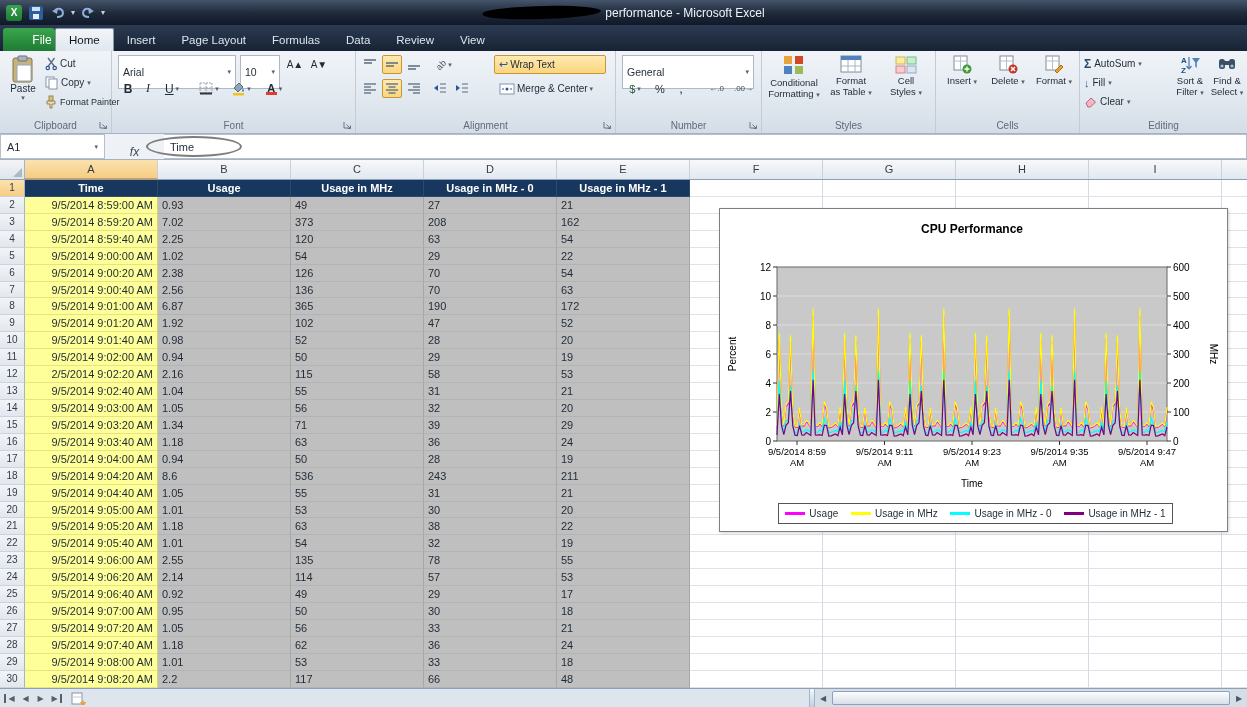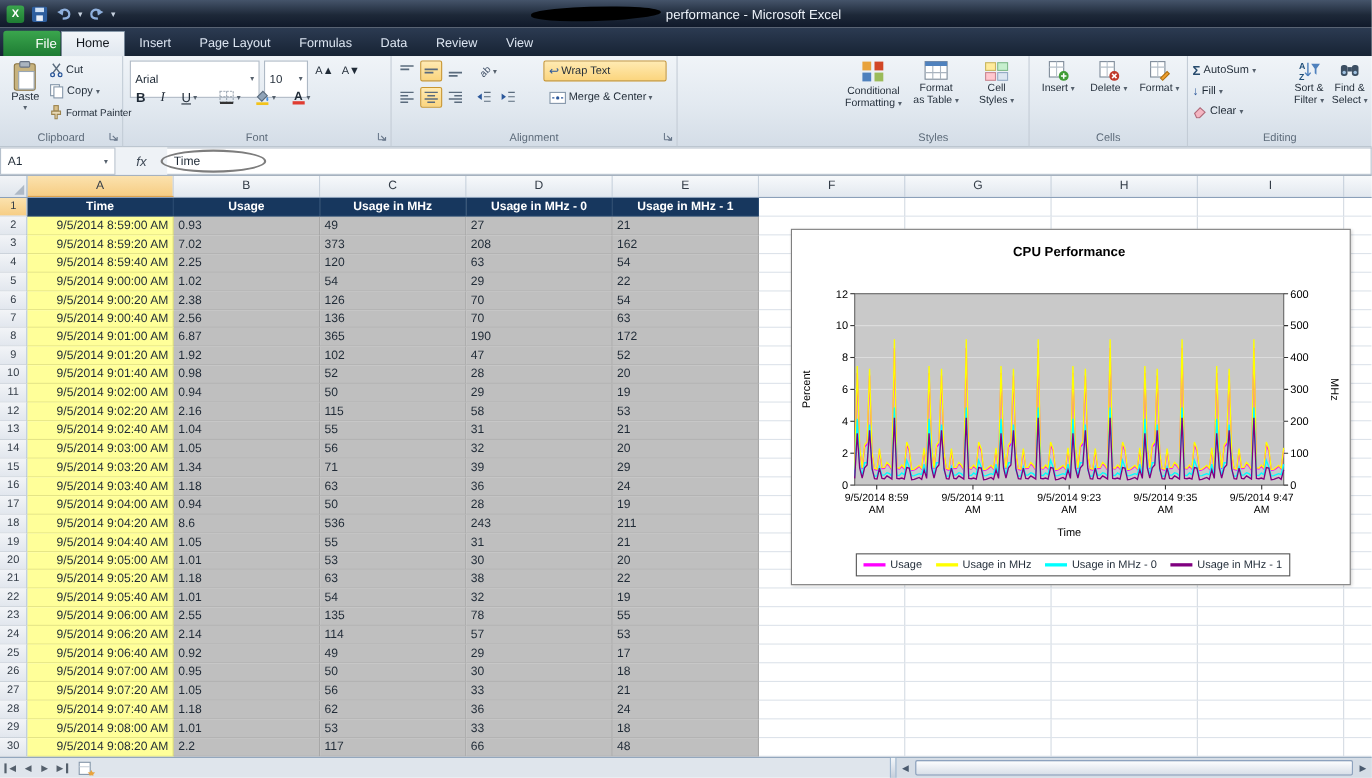--- a/index.html
+++ b/index.html
@@ -52,21 +52,21 @@
   .filldown{color:#2b579a;font-weight:bold;font-size:11px;}
   .wrapret{color:#2b579a;font-size:11px;}
   .ab-rot{display:inline-block;transform:rotate(-45deg);font-size:9px;color:#44536a;}
   .dec-btn{font-size:8px;color:#3c4a5a;border:1px solid transparent;}
 
   
   .fbar{position:absolute;left:0;top:134px;width:100%;height:26px;background:#eef2f6;
     border-bottom:1px solid #a6b2bf;display:flex;align-items:stretch;}
   .namebox{width:105px;background:#fff;border:1px solid #b5c0cc;display:flex;align-items:center;padding:0 6px;font-size:11px;}
   .namebox .dd{margin-left:auto;}
-  .fxzone{width:47px;display:flex;align-items:center;justify-content:center;
+  .fxzone{width:59px;display:flex;align-items:flex-end;justify-content:center;
     font-style:italic;font-family:"Liberation Serif",serif;font-size:12px;color:#3f4a57;}
   .finput{flex:1;background:#fff;border:1px solid #b5c0cc;border-left:none;display:flex;align-items:center;padding:0 6px;font-size:11px;}
   .fx-annot{position:absolute;left:146px;top:2px;width:96px;height:21px;border:2px solid #7d7d7d;border-radius:50%;pointer-events:none;}
 
   
   .colheads{position:absolute;left:0;top:160px;width:100%;height:20px;display:flex;
     background:linear-gradient(#f7f9fb,#e2e8ef);border-bottom:1px solid #8ba0b9;}
   .corner{width:25px;border-right:1px solid #9eb6ce;position:relative;background:linear-gradient(#f2f4f7,#dfe5ec);}
   .corner:after{content:"";position:absolute;right:2px;bottom:2px;border-left:9px solid transparent;border-bottom:9px solid #aeb9c6;}
   .colh{width:133px;text-align:center;line-height:19px;border-right:1px solid #c8d2dd;color:#333c47;font-size:11px;}
@@ -330,20 +330,41 @@
     </div>
     <div class="group-label"><span>Alignment</span></div>
     <div class="launcher">
       <svg width="9" height="9">
           <path d="M1 1 V7 M1 7 H7" stroke="#68778a" fill="none"></path>
           <path d="M3.5 3.5 L7.5 7.5 M7.5 4.5 V7.5 H4.5" stroke="#68778a" fill="none"></path>
         </svg>
     </div>
   </div>
 
+  <div class="group" style="left:616px;width:146px;">
+    <div class="combo" style="left:6px;top:4px;width:132px;">
+      <span>General</span>
+      <span class="dd">▾</span>
+    </div>
+    <div class="tbtn" style="left:6px;top:28px;width:26px;">
+      <span style="font-size:11px;color:#2e5e3a;">$</span>
+      <span class="dd">▾</span>
+    </div>
+    <div class="tbtn" style="left:34px;top:28px;width:20px;font-size:11px;">%</div>
+    <div class="tbtn" style="left:56px;top:28px;width:18px;font-size:13px;">,</div>
+    <div class="tbtn dec-btn" style="left:88px;top:28px;width:25px;">←.0</div>
+    <div class="tbtn dec-btn" style="left:115px;top:28px;width:25px;">.00→</div>
+    <div class="group-label"><span>Number</span></div>
+    <div class="launcher">
+      <svg width="9" height="9">
+          <path d="M1 1 V7 M1 7 H7" stroke="#68778a" fill="none"></path>
+          <path d="M3.5 3.5 L7.5 7.5 M7.5 4.5 V7.5 H4.5" stroke="#68778a" fill="none"></path>
+        </svg>
+    </div>
+  </div>
 
   <div class="group" style="left:762px;width:174px;">
     <div class="bigbtn" style="left:4px;width:56px;">
       <svg width="22" height="22">
           <rect x="1" y="2" width="8" height="8" fill="#e8a33d"></rect>
           <rect x="12" y="2" width="8" height="8" fill="#d24726"></rect>
           <rect x="1" y="12" width="8" height="8" fill="#4f81bd"></rect>
           <rect x="12" y="12" width="8" height="8" fill="#9bbb59"></rect>
         </svg>
       <span>Conditional</span>
@@ -618,21 +639,21 @@
       <div class="cell cg">29</div>
       <div class="cell cg">19</div>
       <div class="cell"></div>
       <div class="cell"></div>
       <div class="cell"></div>
       <div class="cell"></div>
       <div class="cell part"></div>
     </div>
     <div class="row">
       <div class="rn">12</div>
-      <div class="cell ca">9/5/2014 9:02:20 AM</div>
+      <div class="cell ca">2/5/2014 9:02:20 AM</div>
       <div class="cell cg">2.16</div>
       <div class="cell cg">115</div>
       <div class="cell cg">58</div>
       <div class="cell cg">53</div>
       <div class="cell"></div>
       <div class="cell"></div>
       <div class="cell"></div>
       <div class="cell"></div>
       <div class="cell part"></div>
     </div>

